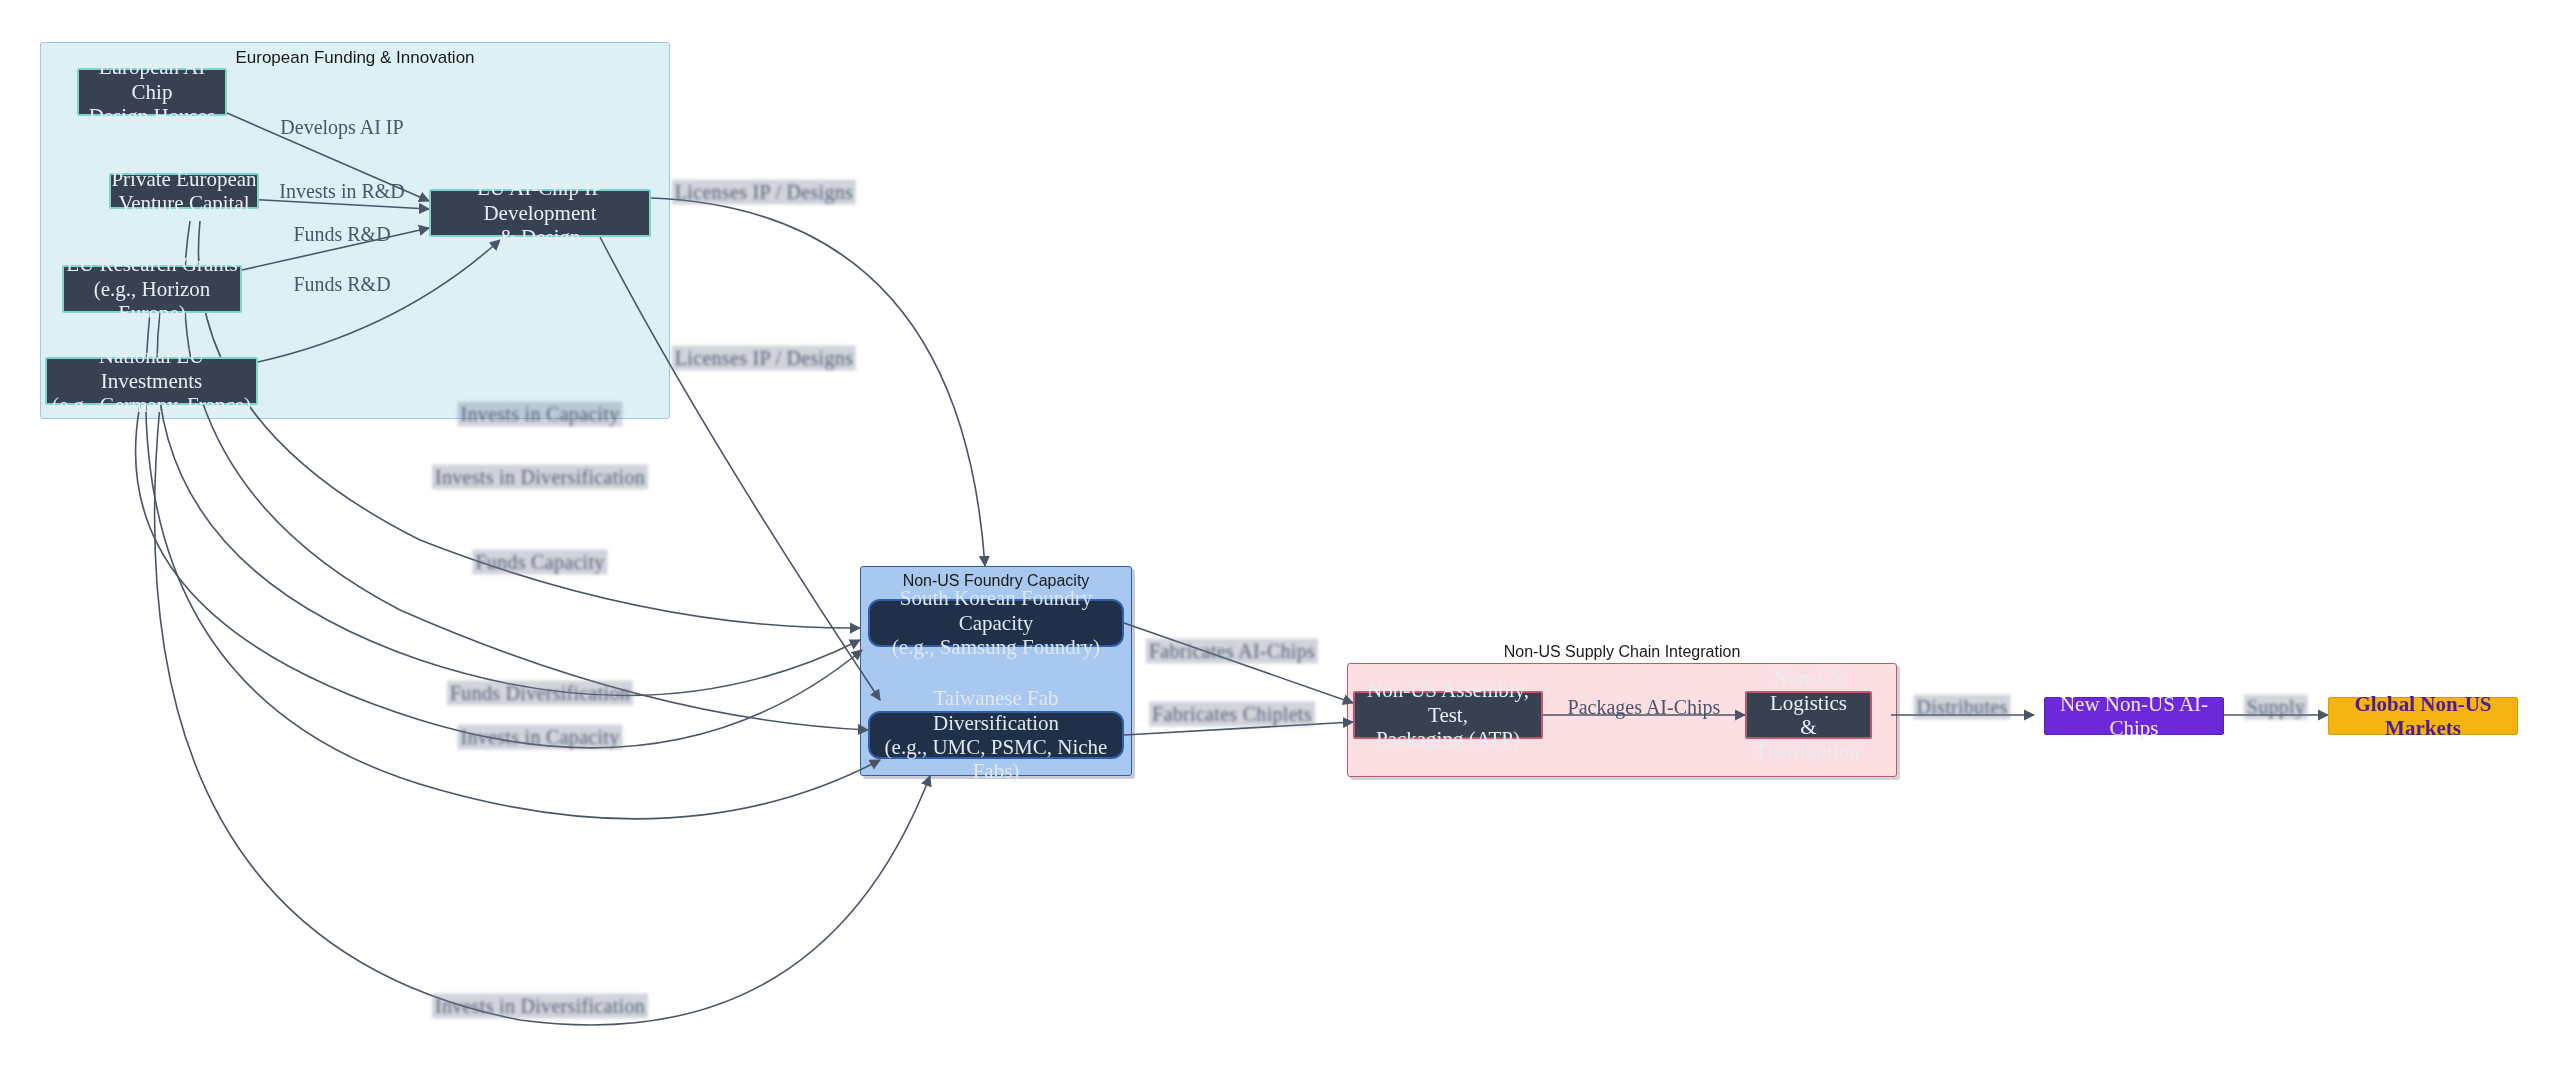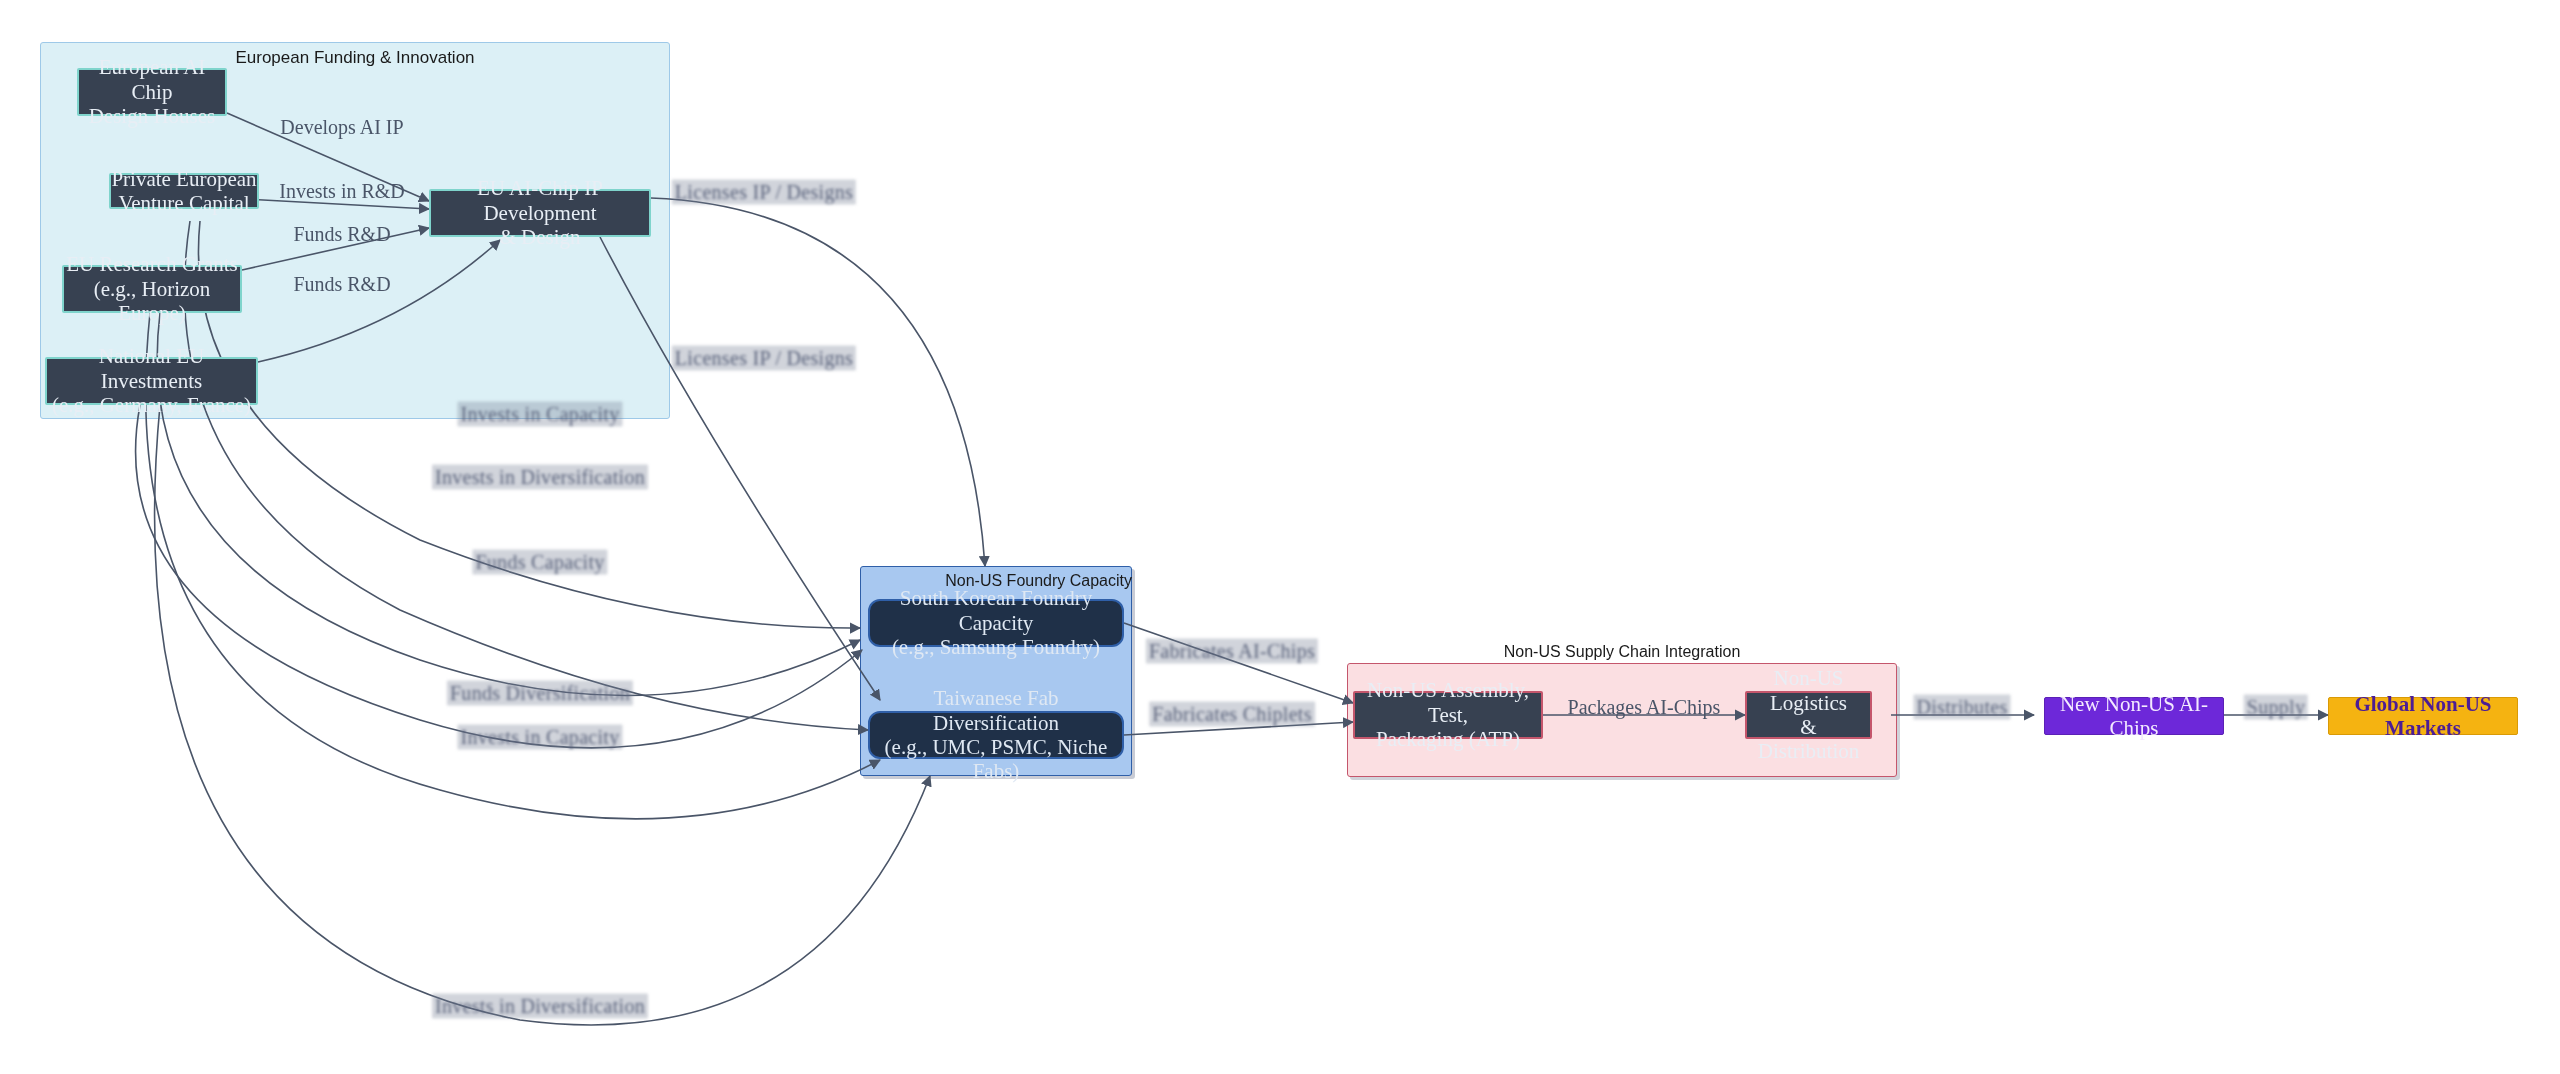--- a/index.html
+++ b/index.html
@@ -119,21 +119,21 @@
 
 <div id="canvas">
 
   <div class="cluster" id="cluster-european-funding" style="left:40px; top:42px; width:630px; height:377px;
               background:#dcf0f6; border:1px solid #9ec9e8;"></div>
   <div class="cluster-title" style="left:40px; top:48px; width:630px;">European Funding &amp; Innovation</div>
 
   <div class="cluster" id="cluster-nonus-foundry" style="left:860px; top:566px; width:272px; height:210px;
               background:#a8c8f0; border:1px solid #2f5fa8;
               box-shadow: 3px 3px 0 rgba(120,128,150,0.4);"></div>
-  <div class="cluster-title" style="left:860px; top:572px; width:272px; font-size:16px;text-align:right;">Non-US Foundry Capacity</div>
+  <div class="cluster-title" style="left:860px; top:572px; width:272px; font-size:16px;">Non-US Foundry Capacity</div>
 
   <div class="cluster" id="cluster-nonus-supply" style="left:1347px; top:663px; width:550px; height:114px;
               background:#fbdfe2; border:1px solid #c4566c;
               box-shadow: 3px 3px 0 rgba(120,128,150,0.35);"></div>
   <div class="cluster-title" style="left:1347px; top:643px; width:550px; font-size:16px;">Non-US Supply Chain Integration</div>
 
   <svg class="layer" viewBox="0 0 2560 1074" preserveAspectRatio="none">
     <defs>
       <marker id="arrow" viewBox="0 0 10 10" refX="9" refY="5" markerWidth="7" markerHeight="7" orient="auto-start-reverse">
         <path d="M 0 0 L 10 5 L 0 10 z" fill="#4a5568"></path>

